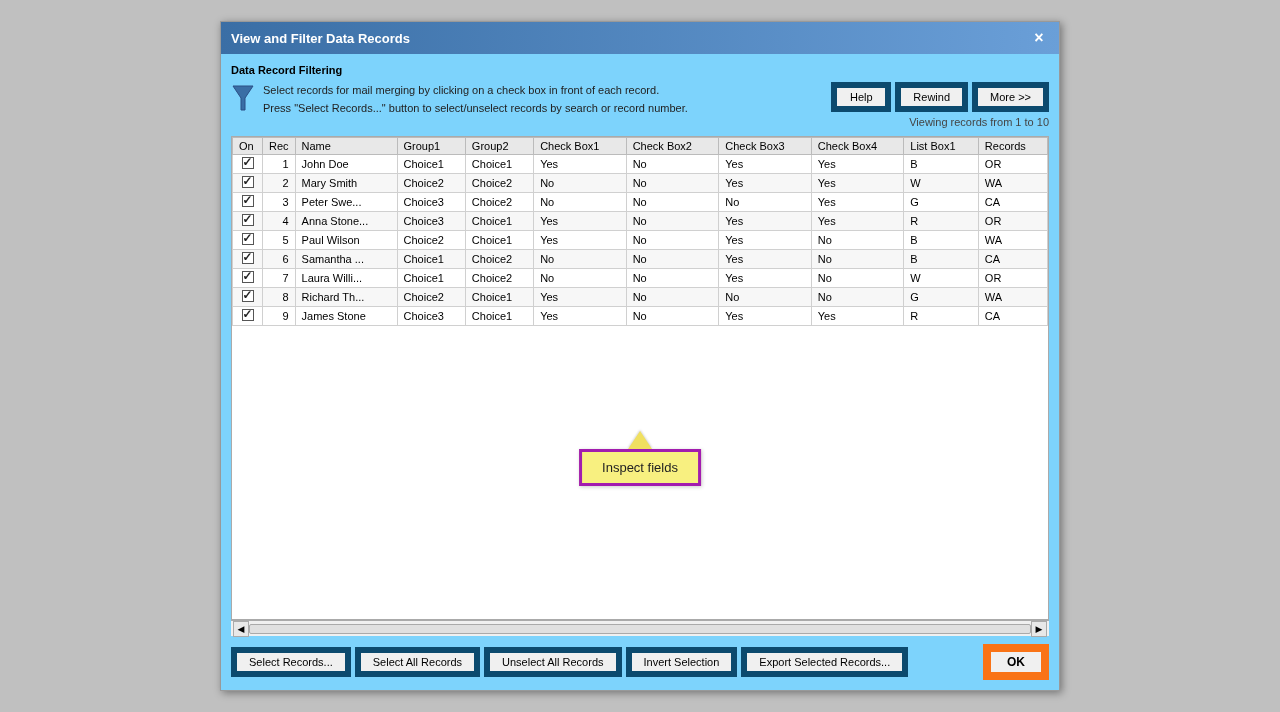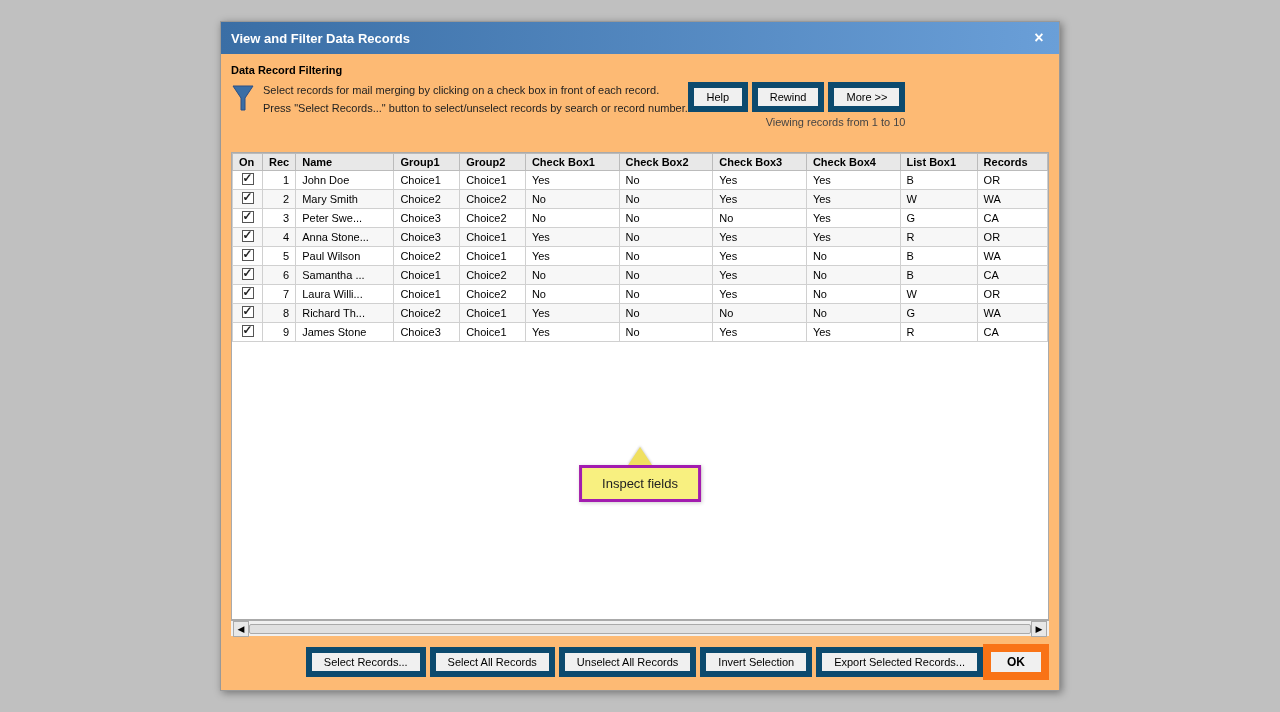--- a/index.html
+++ b/index.html
@@ -8,21 +8,21 @@
       font-family: 'Segoe UI', Tahoma, sans-serif;
       font-size: 12px;
       display: flex;
       justify-content: center;
       align-items: center;
       width: 1280px;
       height: 712px;
       overflow: hidden;
     }
     .dialog {
-      background: #fdba74;
+      background: #7dd3fc;
       border: 1px solid #999;
       box-shadow: 2px 2px 8px rgba(0,0,0,0.4);
       width: 840px;
       height: 670px;
       position: relative;
       display: flex;
       flex-direction: column;
     }
     .title-bar {
       background: linear-gradient(to right, #3a6ea5, #6a9fd8);
@@ -56,22 +56,24 @@
       overflow: hidden;
       border-radius: 32px;
     }
     .section-label {
       font-weight: 600;
       font-size: 11px;
       margin-bottom: 6px;
     }
     .top-bar {
       display: flex;
+      justify-content: space-between;
       align-items: flex-start;
-      margin-bottom: 24px;
+      margin-bottom: 8px;
+      gap: 48px;
     }
     .info-area {
       display: flex;
       align-items: flex-start;
       gap: 8px;
     }
     .funnel-icon {
       width: 24px;
       height: 28px;
       flex-shrink: 0;
@@ -130,21 +132,21 @@
     table {
       border-collapse: collapse;
       width: 100%;
       font-size: 11px;
     }
     th {
       background: #e8e8e8;
       border: 1px solid #bbb;
       padding: 2px 6px;
       text-align: left;
-      font-weight: 700;
+      font-weight: 400;
       white-space: nowrap;
       position: sticky;
       top: 0;
       z-index: 1;
     }
     td {
       border: 1px solid #d0d0d0;
       padding: 2px 6px;
       white-space: nowrap;
     }
@@ -192,21 +194,21 @@
       border: 1px solid #aaa;
       display: flex;
       align-items: center;
       justify-content: center;
       font-size: 9px;
       cursor: pointer;
       flex-shrink: 0;
     }
     .bottom-buttons {
       display: flex;
-      justify-content: flex-end;
+      justify-content: space-between;
       align-items: center;
       padding-top: 8px;
     }
     .bottom-left-btns {
       display: flex;
       gap: 4px;
     }
     .tooltip-container {
       position: absolute;
       left: 50%;

